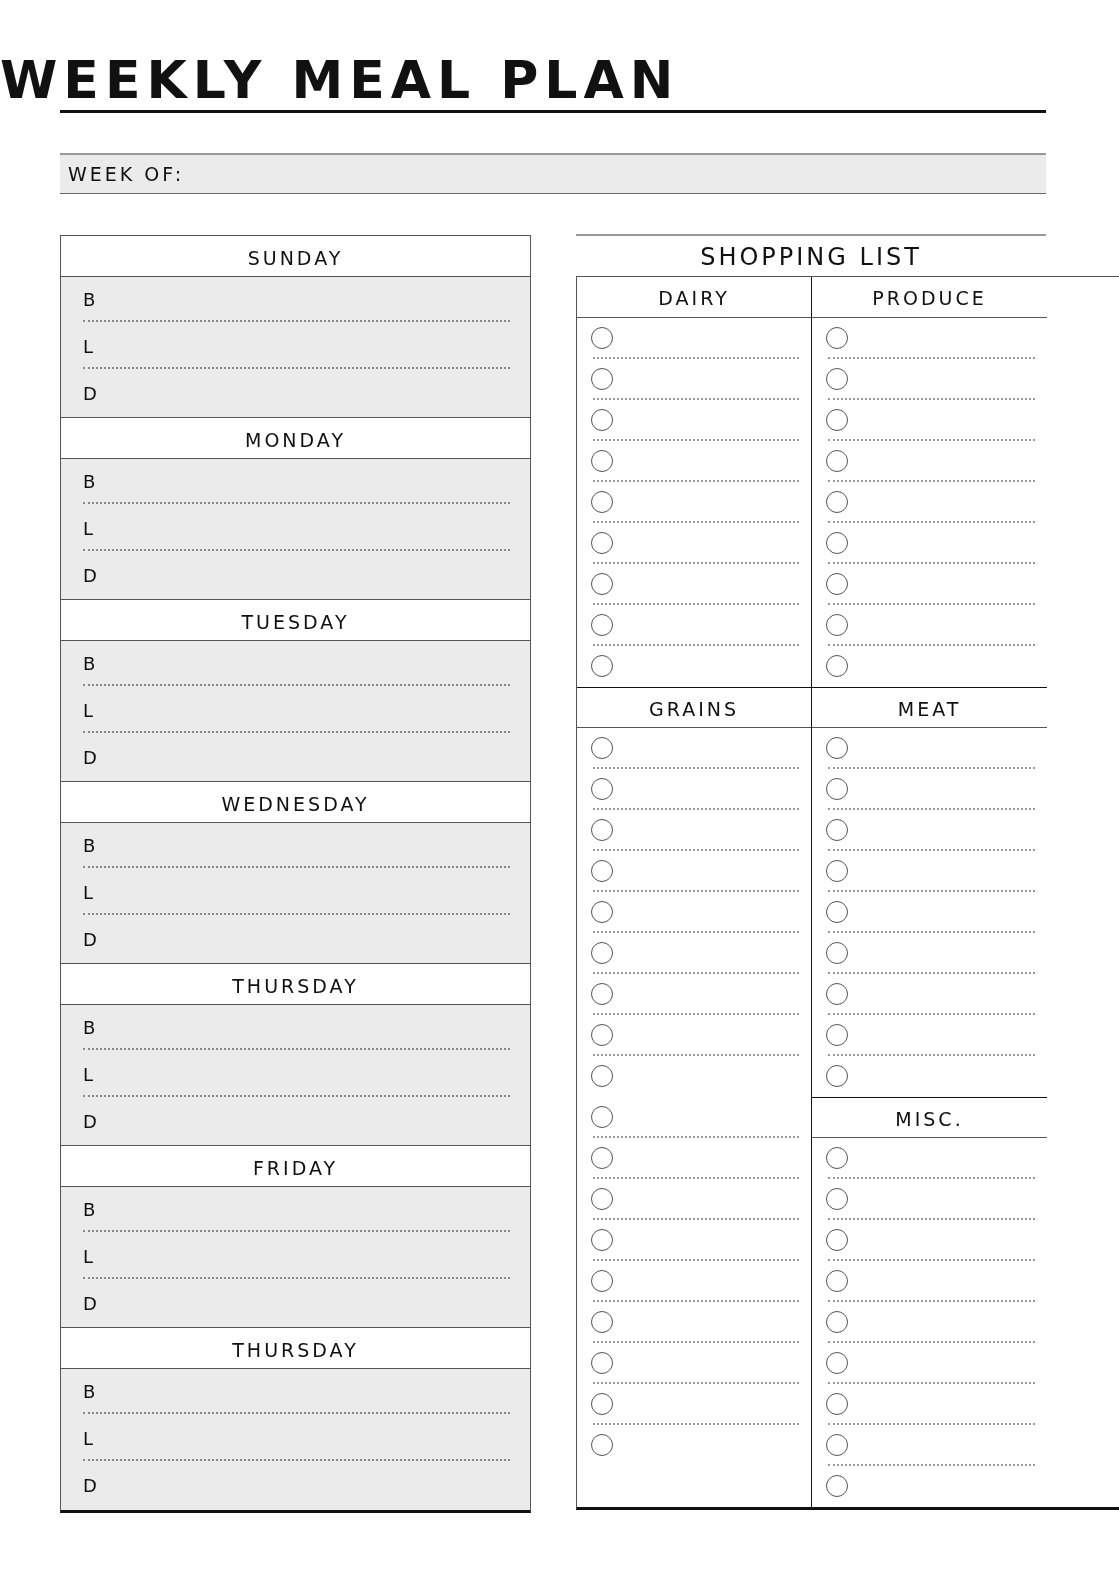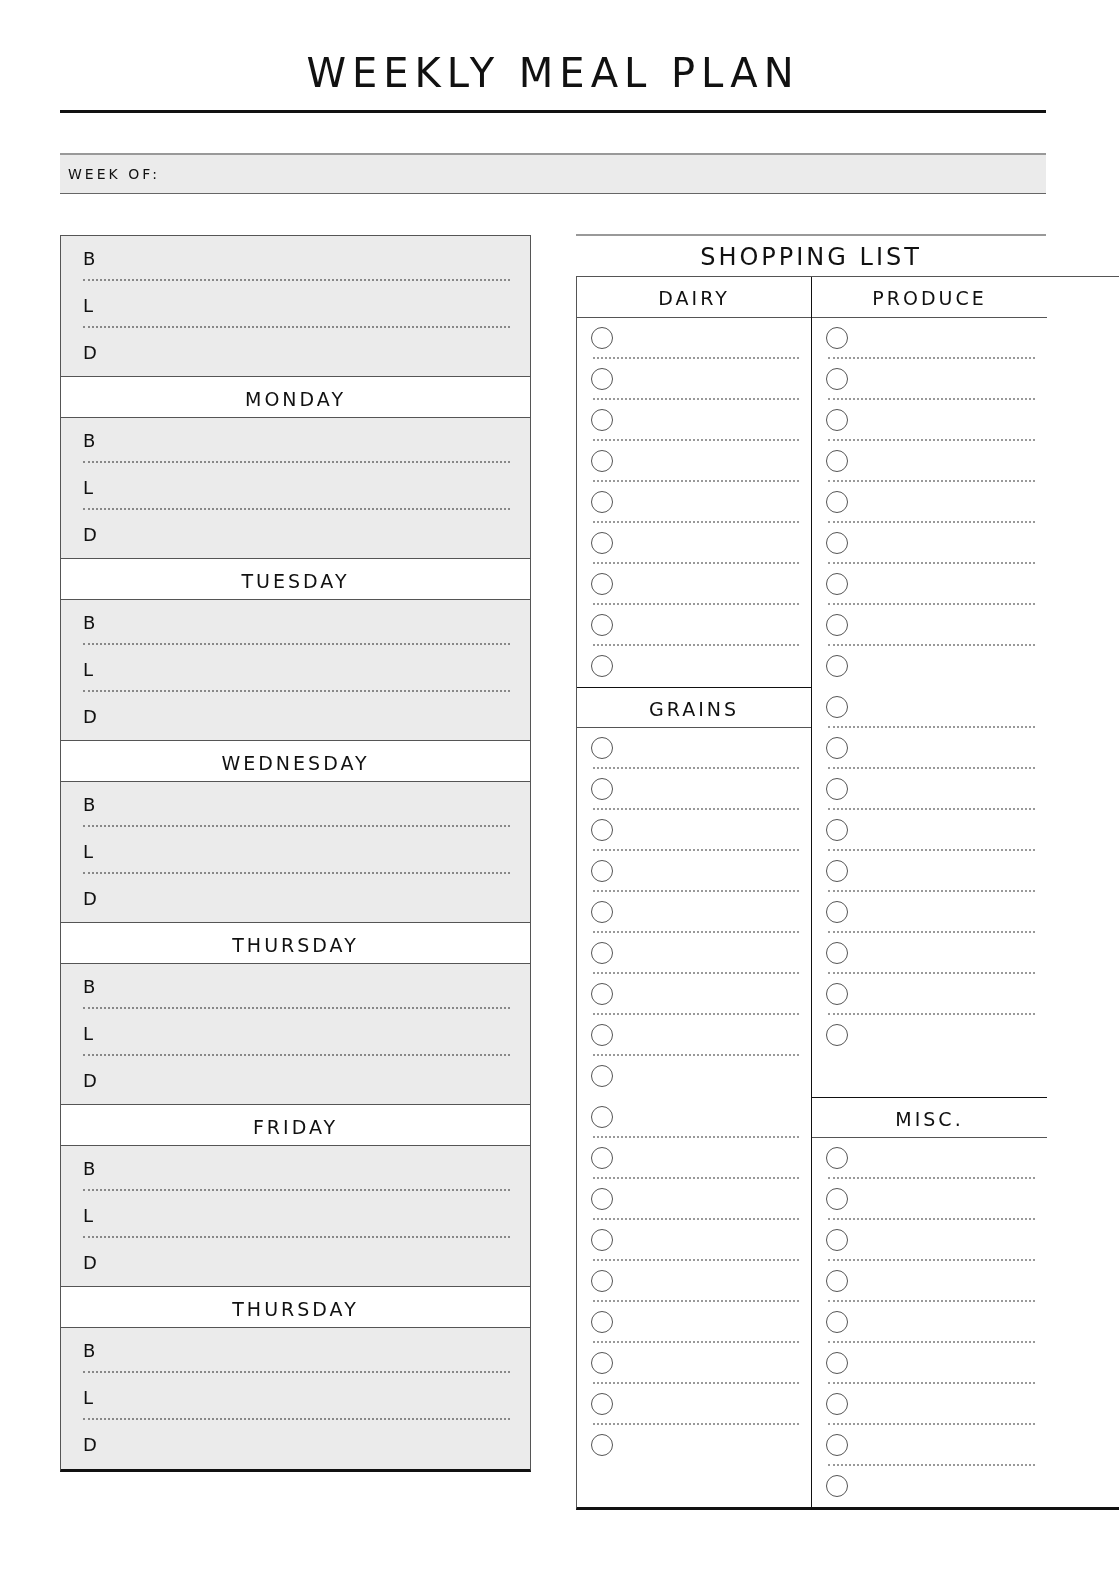--- a/index.html
+++ b/index.html
@@ -1,19 +1,19 @@
 <!DOCTYPE html>
 <html><head>
 <meta charset="utf-8">
 <style>
 *{box-sizing:border-box;margin:0;padding:0}
 body{width:1119px;height:1587px;background:#fff;font-family:"DejaVu Sans","Liberation Sans",sans-serif;color:#111;position:relative;overflow:hidden}
-.title{position:absolute;top:50px;left:0;width:1106px;text-align:center;font-size:40px;letter-spacing:6px;font-weight:400;font-family:"DejaVu Sans",sans-serif}
+.title{position:absolute;top:50px;left:0;width:1106px;text-align:left;font-size:52px;letter-spacing:6px;font-weight:700;font-family:"DejaVu Sans",sans-serif}
 .title-rule{position:absolute;top:110px;left:60px;width:986px;height:3px;background:#111}
-.weekof{position:absolute;top:153px;left:60px;width:986px;height:41px;background:#ebebeb;border-top:2px solid #999;border-bottom:1px solid #666;padding-left:8px;font-size:14px;letter-spacing:3px;line-height:38px}
+.weekof{position:absolute;top:153px;left:60px;width:986px;height:41px;background:#ebebeb;border-top:2px solid #999;border-bottom:1px solid #666;padding-left:8px;font-size:19px;letter-spacing:3px;line-height:38px}
 .days{position:absolute;top:235px;left:60px;width:471px;border:1px solid #555;border-bottom:3px solid #111}
 .day-h{height:41px;text-align:center;font-size:19px;letter-spacing:3px;line-height:44px;background:#fff;border-bottom:1px solid #555}
 .day-b{height:141px;background:#ebebeb;border-bottom:1px solid #555;padding:0 20px 0 22px}
 .days .day:last-child .day-b{border-bottom:none}
 .meal{height:47px;font-size:18px;line-height:46px;position:relative}
 .meal.dotted::after{content:"";position:absolute;left:0;right:0;bottom:2px;border-bottom:2px dotted #888}
 .shop-rule{position:absolute;top:234px;left:576px;width:470px;height:2px;background:#999}
 .shop-title{position:absolute;top:243px;left:576px;width:470px;text-align:center;font-size:24px;letter-spacing:3px}
 .shop{position:absolute;top:276px;left:576px;width:544px;border:1px solid #555;border-bottom:3px solid #111;display:grid;grid-template-columns:235px 235px}
 .cat{border-right:1px solid #111}
@@ -27,20 +27,21 @@
 </style>
 </head>
 <body>
 
 <div class="title">WEEKLY MEAL PLAN</div>
 <div class="title-rule"></div>
 <div class="weekof"><span>WEEK OF:</span></div>
 
 <div class="days" id="days">
     <div class="day">
+      <div class="day-h">SUNDAY</div>
       <div class="day-b">
         <div class="meal dotted"><span>B</span></div>
         <div class="meal dotted"><span>L</span></div>
         <div class="meal"><span>D</span></div>
       </div>
     </div>
     <div class="day">
       <div class="day-h">MONDAY</div>
       <div class="day-b">
         <div class="meal dotted"><span>B</span></div>
@@ -183,20 +184,21 @@
         </div>
         <div class="item dotted">
           <span class="circle"></span>
         </div>
         <div class="item">
           <span class="circle"></span>
         </div>
       </div>
     </div>
     <div class="cat">
+      <div class="cat-h">MEAT</div>
       <div class="items">
         <div class="item dotted">
           <span class="circle"></span>
         </div>
         <div class="item dotted">
           <span class="circle"></span>
         </div>
         <div class="item dotted">
           <span class="circle"></span>
         </div>

